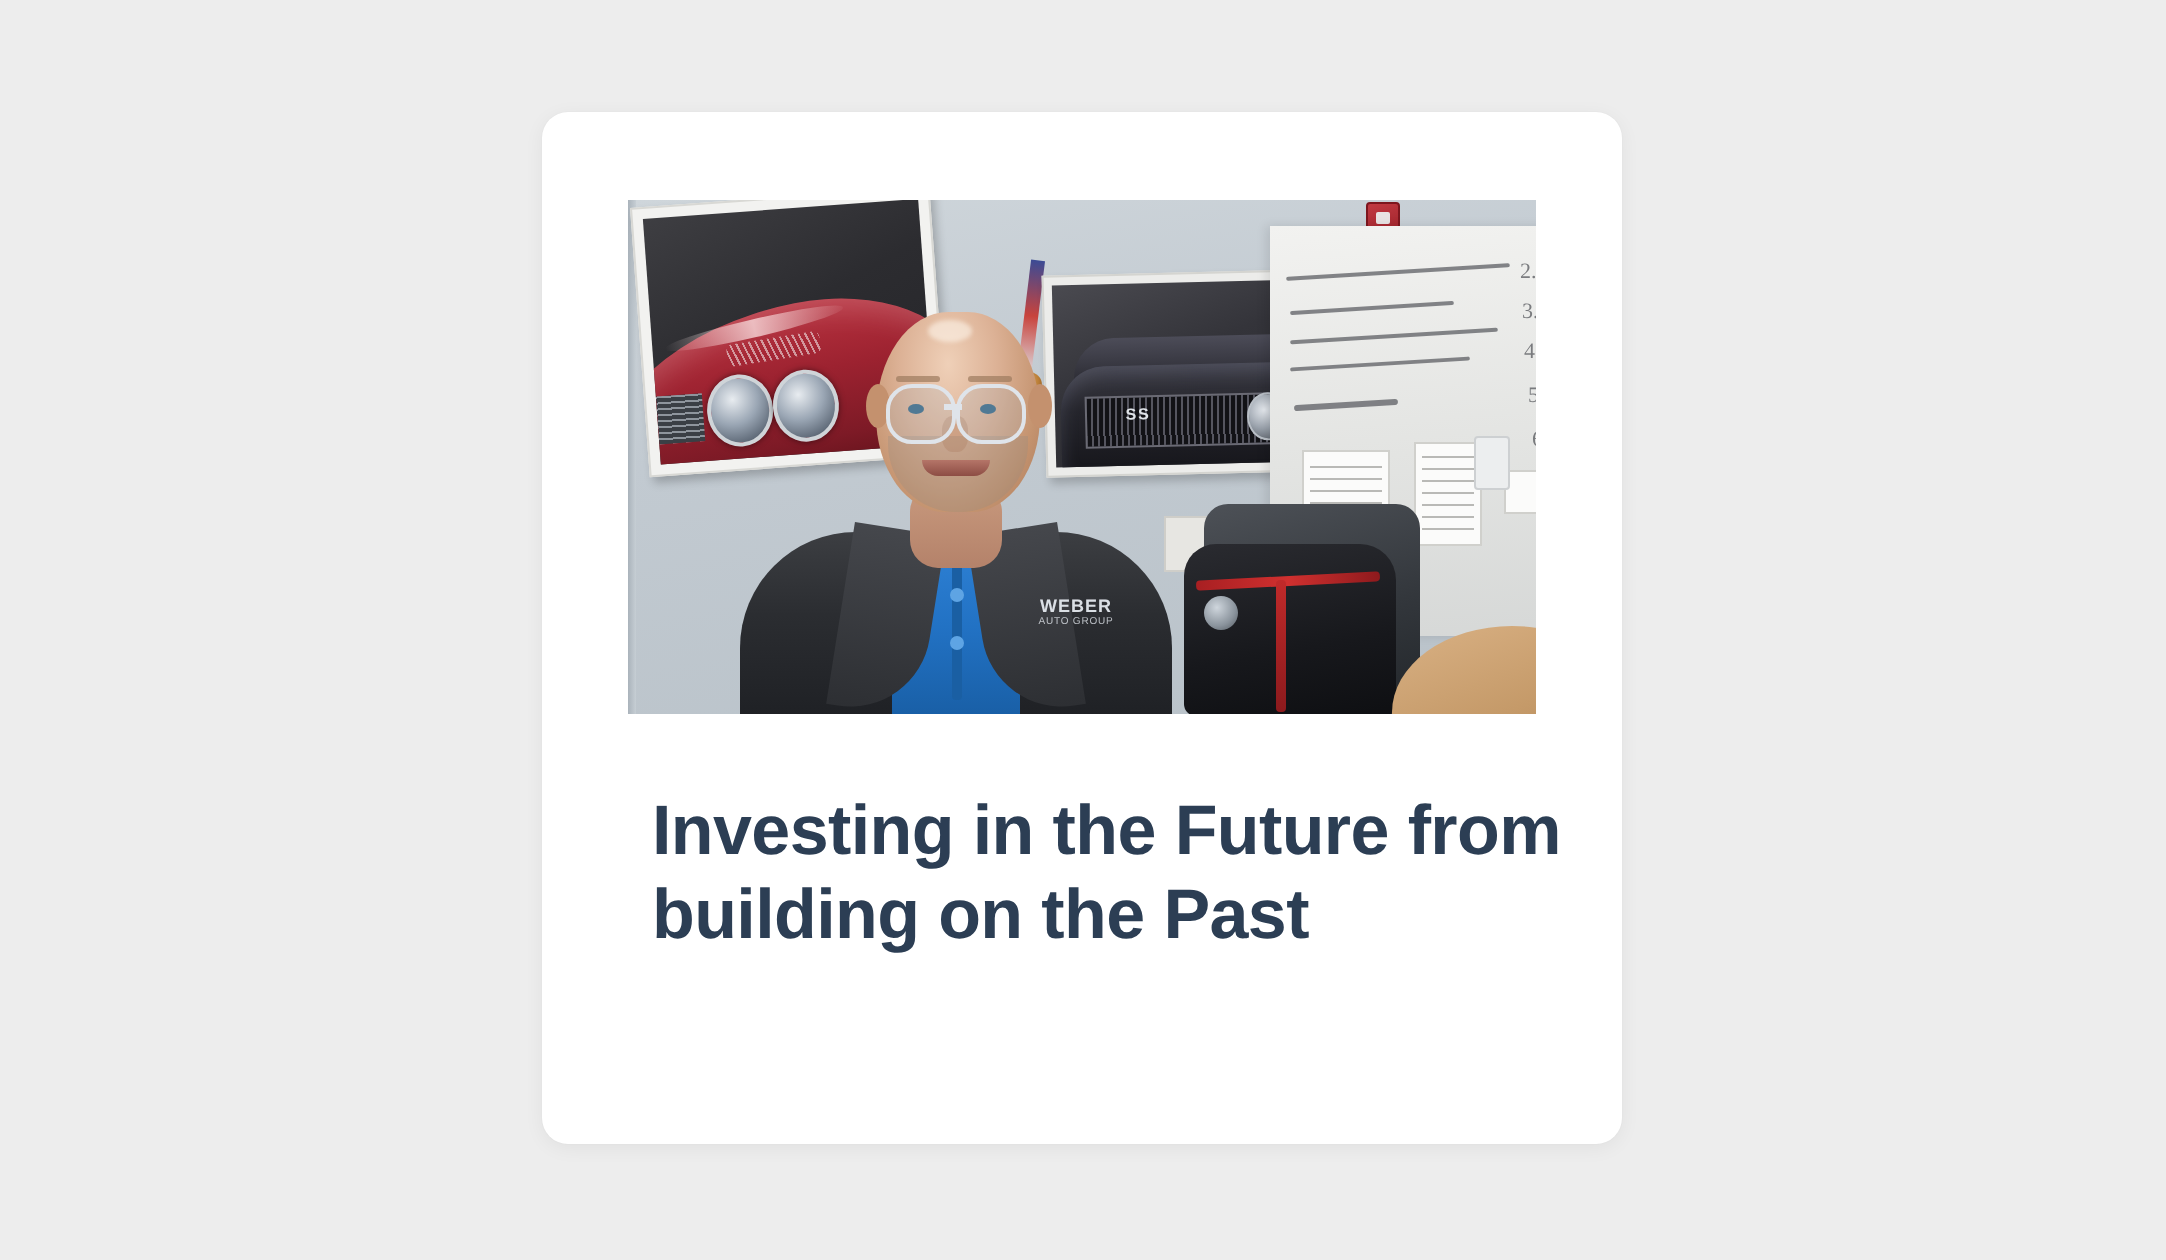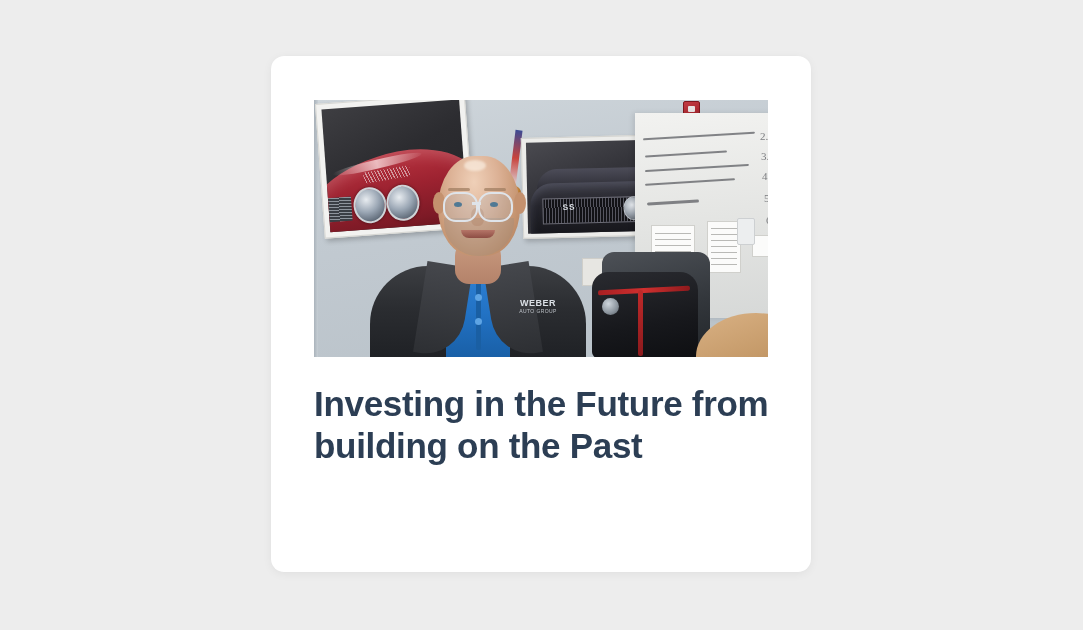--- a/index.html
+++ b/index.html
@@ -465,21 +465,21 @@
     letter-spacing: .4px;
     opacity: .8;
   }
 
   
   .quote-title {
     position: absolute;
     left: 43px;
     top: 327px;
     width: 460px;
-    margin: 0;
+    margin: 12px;
     color: #2c3e54;
     font-family: "Liberation Sans", sans-serif;
     font-size: 35px;
     font-weight: 700;
     line-height: 42px;
     letter-spacing: -0.3px;
   }
   .quote-attrib {
     position: absolute;
     left: 43px;

